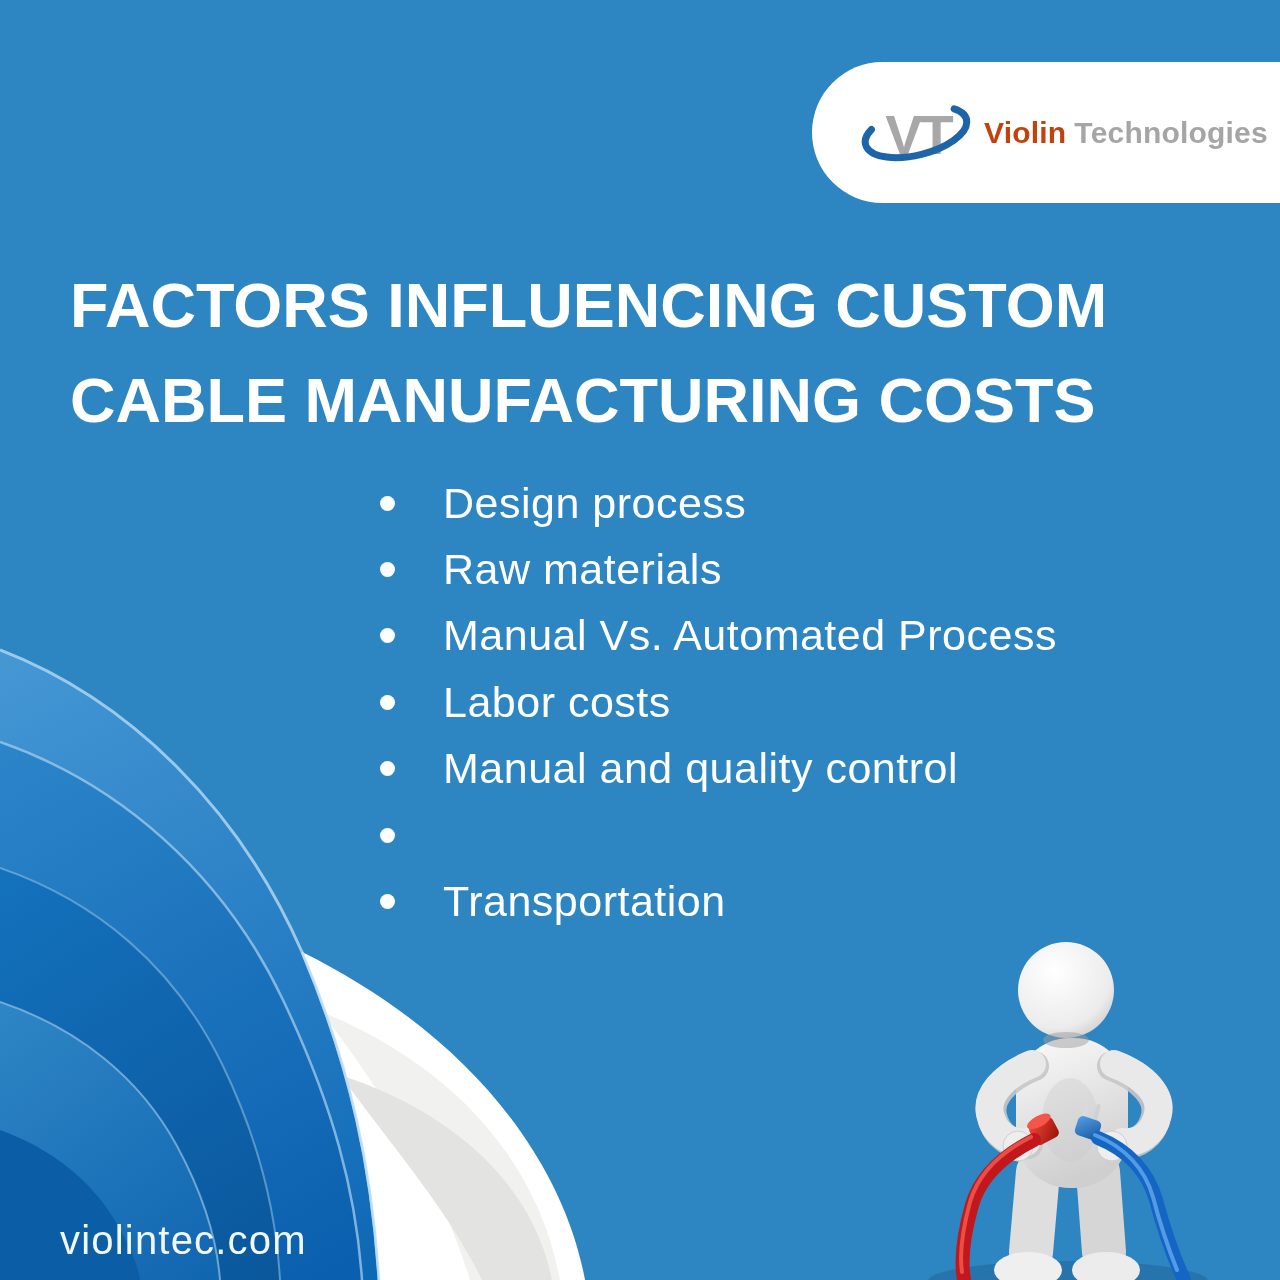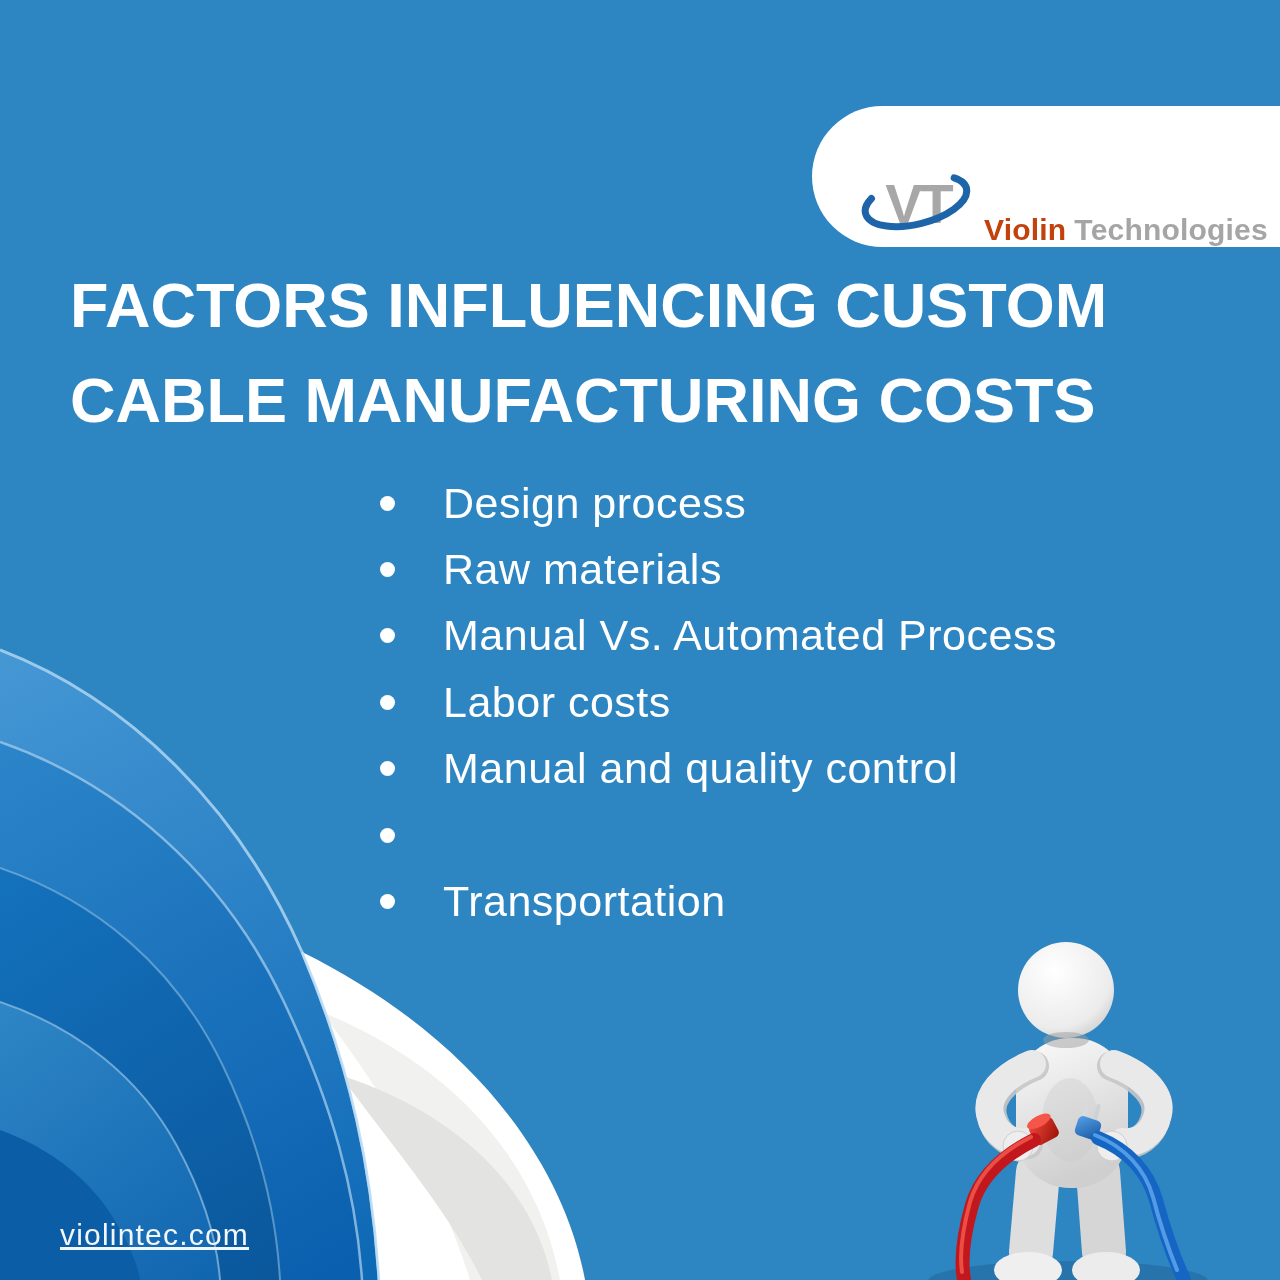--- a/index.html
+++ b/index.html
@@ -6,21 +6,21 @@
   .canvas{
     position:relative;width:1280px;height:1280px;overflow:hidden;
     background:#2d85c2;
     font-family:"Liberation Sans",sans-serif;
   }
   .decor{position:absolute;left:0;top:0;width:1280px;height:1280px;display:block;}
   
   .logo-pill{
     position:absolute;left:812px;top:62px;width:468px;height:141px;
     background:#ffffff;border-radius:71px 0 0 71px;
-    display:flex;align-items:flex-end;margin-top:44px;
+    display:flex;align-items:center;
   }
   .monogram{margin-left:46px;flex:0 0 auto;display:block;}
   .brand-names{margin-left:6px;white-space:nowrap;font-size:30px;letter-spacing:0.2px;}
   .brand-primary{font-weight:700;color:#c2410c;}
   .brand-secondary{font-weight:600;color:#a5a5a5;margin-left:8px;}
   
   .title{
     position:absolute;left:70px;top:258px;width:1160px;
     color:#ffffff;font-weight:700;font-size:63px;line-height:95px;
     letter-spacing:0px;white-space:nowrap;
@@ -29,21 +29,21 @@
   
   .bullets{
     position:absolute;left:380px;top:470px;margin:0;padding:0;list-style:none;
     color:#ffffff;font-size:43px;font-weight:400;letter-spacing:0.5px;
   }
   .bullets li{height:66.4px;display:flex;align-items:center;white-space:nowrap;}
   .dot{width:15px;height:15px;border-radius:50%;background:#ffffff;margin-right:48px;flex:0 0 auto;}
   
   .website{
     position:absolute;left:60px;top:1218px;
-    color:#f2f7fb;font-size:30px;font-weight:400;letter-spacing:1.2px;text-decoration:underline;
+    color:#f2f7fb;font-size:40px;font-weight:400;letter-spacing:1.2px;
   }
 </style>
 </head>
 <body>
 
 <div class="canvas">
 
   <svg class="decor" viewBox="0 0 1280 1280" aria-hidden="true">
     <defs>
       <linearGradient id="g1" gradientUnits="userSpaceOnUse" x1="40" y1="640" x2="360" y2="1280">

